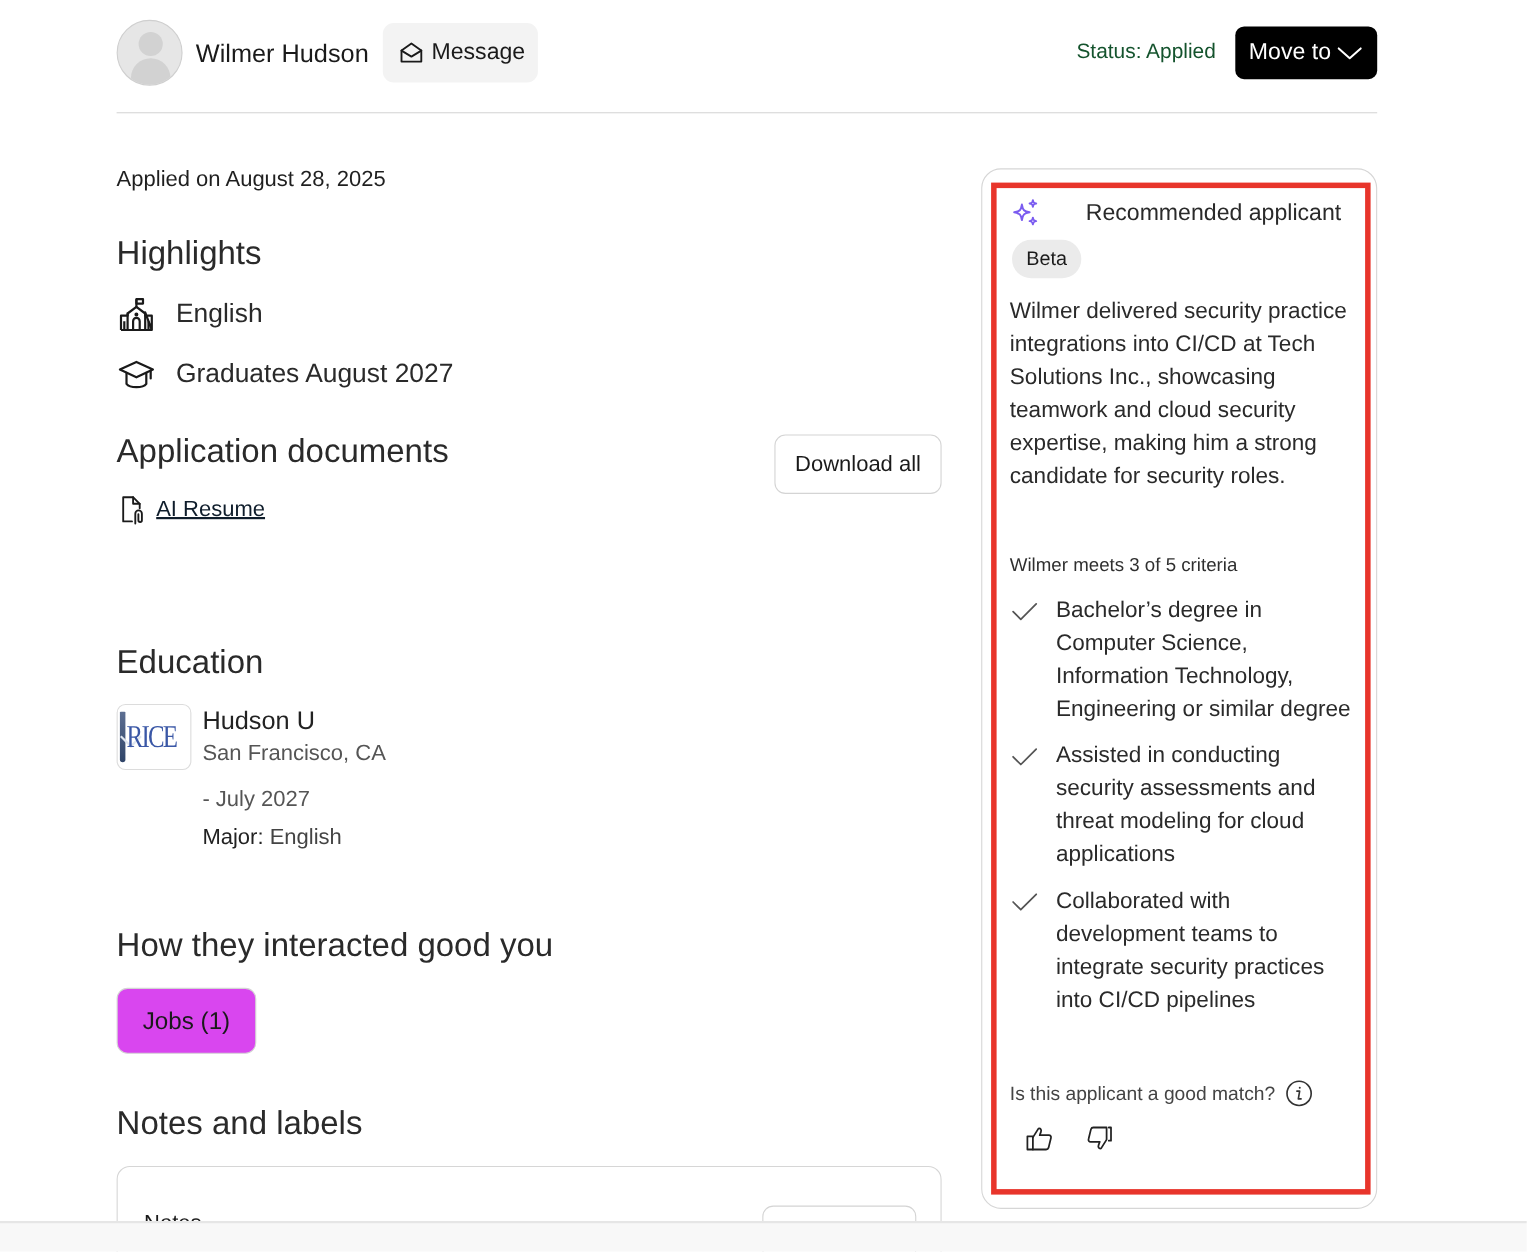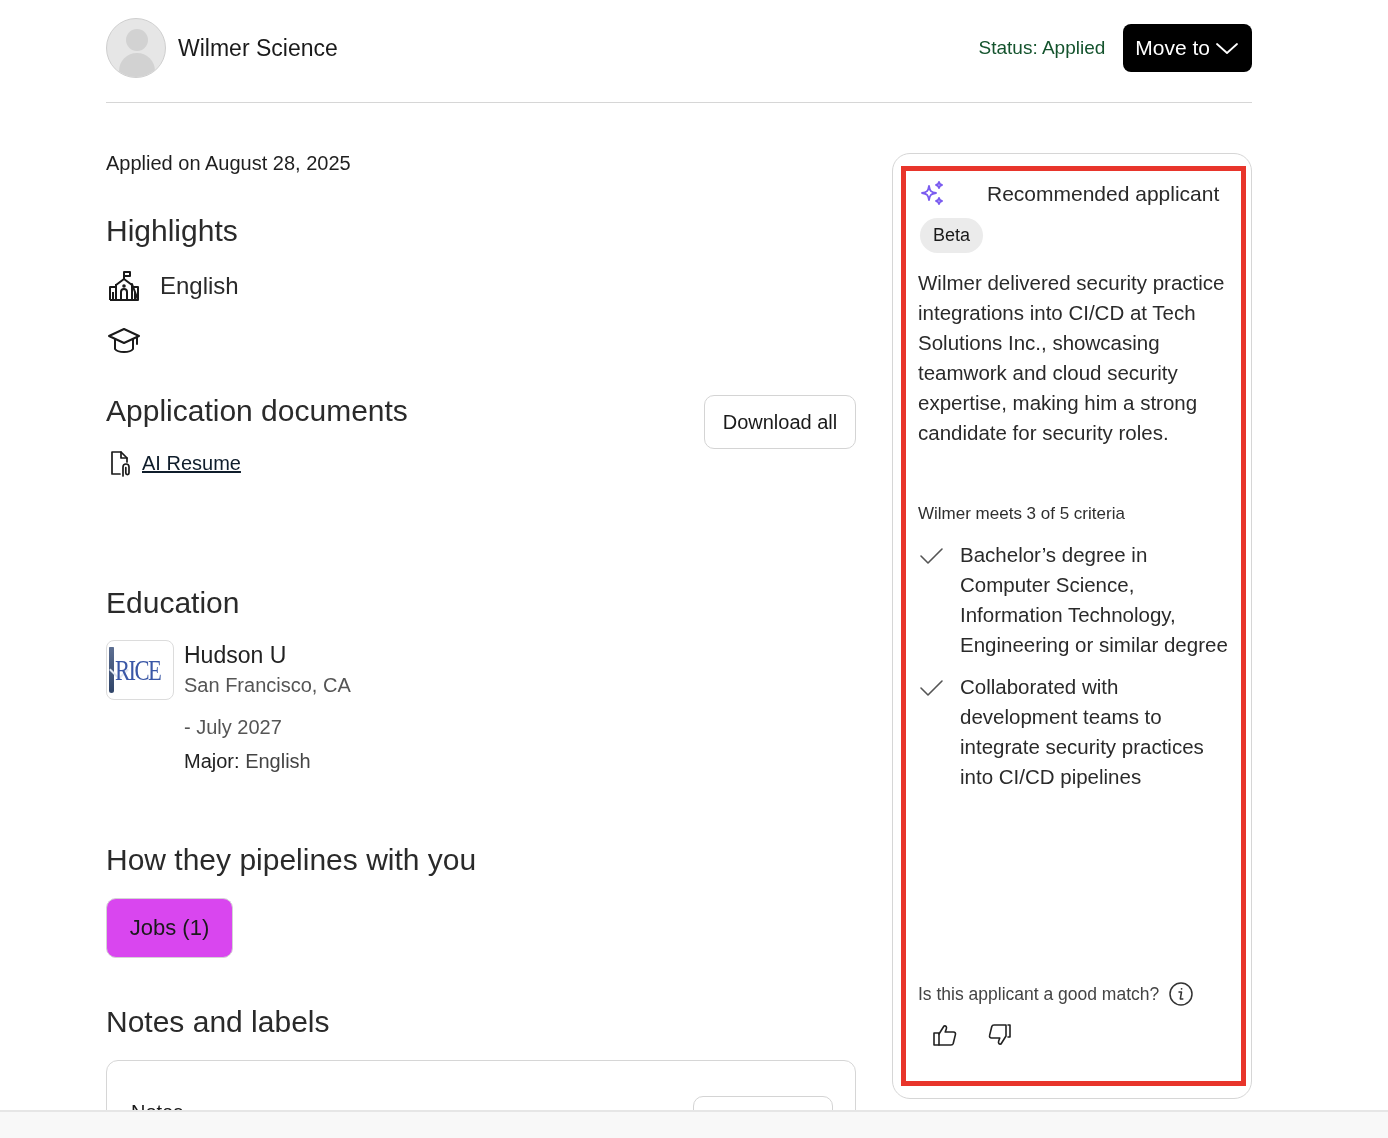--- a/index.html
+++ b/index.html
@@ -71,21 +71,28 @@
     .feedback svg { width: 26px; height: 26px; }
   </style>
 </head>
 <body>
 
 <div class="header">
   <div class="avatar">
     <div class="head"></div>
     <div class="body"></div>
   </div>
-  <span class="applicant-name">Wilmer Science</span>
+  <span class="applicant-name">Wilmer Hudson</span>
+  <div class="message-btn">
+    <svg viewBox="0 0 24 24" fill="none" stroke="#1a1a1a" stroke-width="1.7" stroke-linejoin="round" stroke-linecap="round">
+      <path d="M3 10 L12 3.5 L21 10 V20 H3 Z"></path>
+      <path d="M3 10 L12 15.5 L21 10"></path>
+    </svg>
+    <span>Message</span>
+  </div>
   <div class="header-right">
     <span class="status-text">Status: Applied</span>
     <div class="move-btn">
       <span>Move to</span>
       <svg viewBox="0 0 26 18" fill="none" stroke="#fff" stroke-width="1.8" stroke-linecap="round" stroke-linejoin="round">
         <path d="M3 5 L13 14 L23 5"></path>
       </svg>
     </div>
   </div>
 </div>
@@ -108,20 +115,21 @@
       <circle cx="18" cy="18" r="0.8" fill="#1a1a1a"></circle>
     </svg>
     <span>English</span>
   </div>
   <div class="hl-row" style="top:172px;">
     <svg viewBox="0 0 36 36" fill="none" stroke="#1a1a1a" stroke-width="2" stroke-linejoin="round" stroke-linecap="round">
       <path d="M3 14 L18 7 L33 14 L18 21 Z"></path>
       <path d="M9 17 V27 C12 31 24 31 27 27 V17"></path>
       <path d="M31 15 V22"></path>
     </svg>
+    <span>Graduates August 2027</span>
   </div>
 
   <span class="section-title" style="top:244px;">Application documents</span>
   <div class="download-btn">Download all</div>
   <div class="doc-row">
     <svg viewBox="0 0 30 30" fill="none" stroke="#1a1a1a" stroke-width="1.7" stroke-linejoin="round" stroke-linecap="round">
       <path d="M14 26 H6 V4 H15 L21 10 V14"></path>
       <path d="M15 4 V10 H21"></path>
       <path d="M17 28 V19 A3 3 0 0 1 23 19 V25 A1.6 1.6 0 0 1 19.8 25 V19.5"></path>
     </svg>
@@ -134,21 +142,21 @@
     <span class="word">RICE</span>
   </div>
   <span class="school-name">Hudson U</span>
   <span class="school-loc">San Francisco, CA</span>
   <span class="school-dates">- July 2027</span>
   <div class="school-major">
     <span>Major:</span>
     <span class="val">English</span>
   </div>
 
-  <span class="section-title" style="top:693px;">How they pipelines with you</span>
+  <span class="section-title" style="top:693px;">How they interacted good you</span>
   <div class="jobs-btn">Jobs (1)</div>
 
   <span class="section-title" style="top:855px;">Notes and labels</span>
   <div class="notes-card">
     <span class="notes-label">Notes</span>
     <div class="notes-btn"></div>
   </div>
 </div>
 
 <div class="rec-card">
@@ -164,20 +172,26 @@
     </div>
     <span class="beta-badge">Beta</span>
     <p class="rec-summary">Wilmer delivered security practice integrations into CI/CD at Tech Solutions Inc., showcasing teamwork and cloud security expertise, making him a strong candidate for security roles.</p>
     <span class="criteria-count">Wilmer meets 3 of 5 criteria</span>
     <ul class="criteria-list">
       <li class="criteria-item">
         <svg viewBox="0 0 26 20" fill="none" stroke="#555" stroke-width="1.6" stroke-linecap="round" stroke-linejoin="round">
             <path d="M3 10 L10 17 L24 3"></path>
           </svg>
         <span>Bachelor’s degree in Computer Science, Information Technology, Engineering or similar degree</span>
+      </li>
+      <li class="criteria-item">
+        <svg viewBox="0 0 26 20" fill="none" stroke="#555" stroke-width="1.6" stroke-linecap="round" stroke-linejoin="round">
+            <path d="M3 10 L10 17 L24 3"></path>
+          </svg>
+        <span>Assisted in conducting security assessments and threat modeling for cloud applications</span>
       </li>
       <li class="criteria-item">
         <svg viewBox="0 0 26 20" fill="none" stroke="#555" stroke-width="1.6" stroke-linecap="round" stroke-linejoin="round">
             <path d="M3 10 L10 17 L24 3"></path>
           </svg>
         <span>Collaborated with development teams to integrate security practices into CI/CD pipelines</span>
       </li>
     </ul>
     <div class="match-q">
       <span>Is this applicant a good match?</span>

